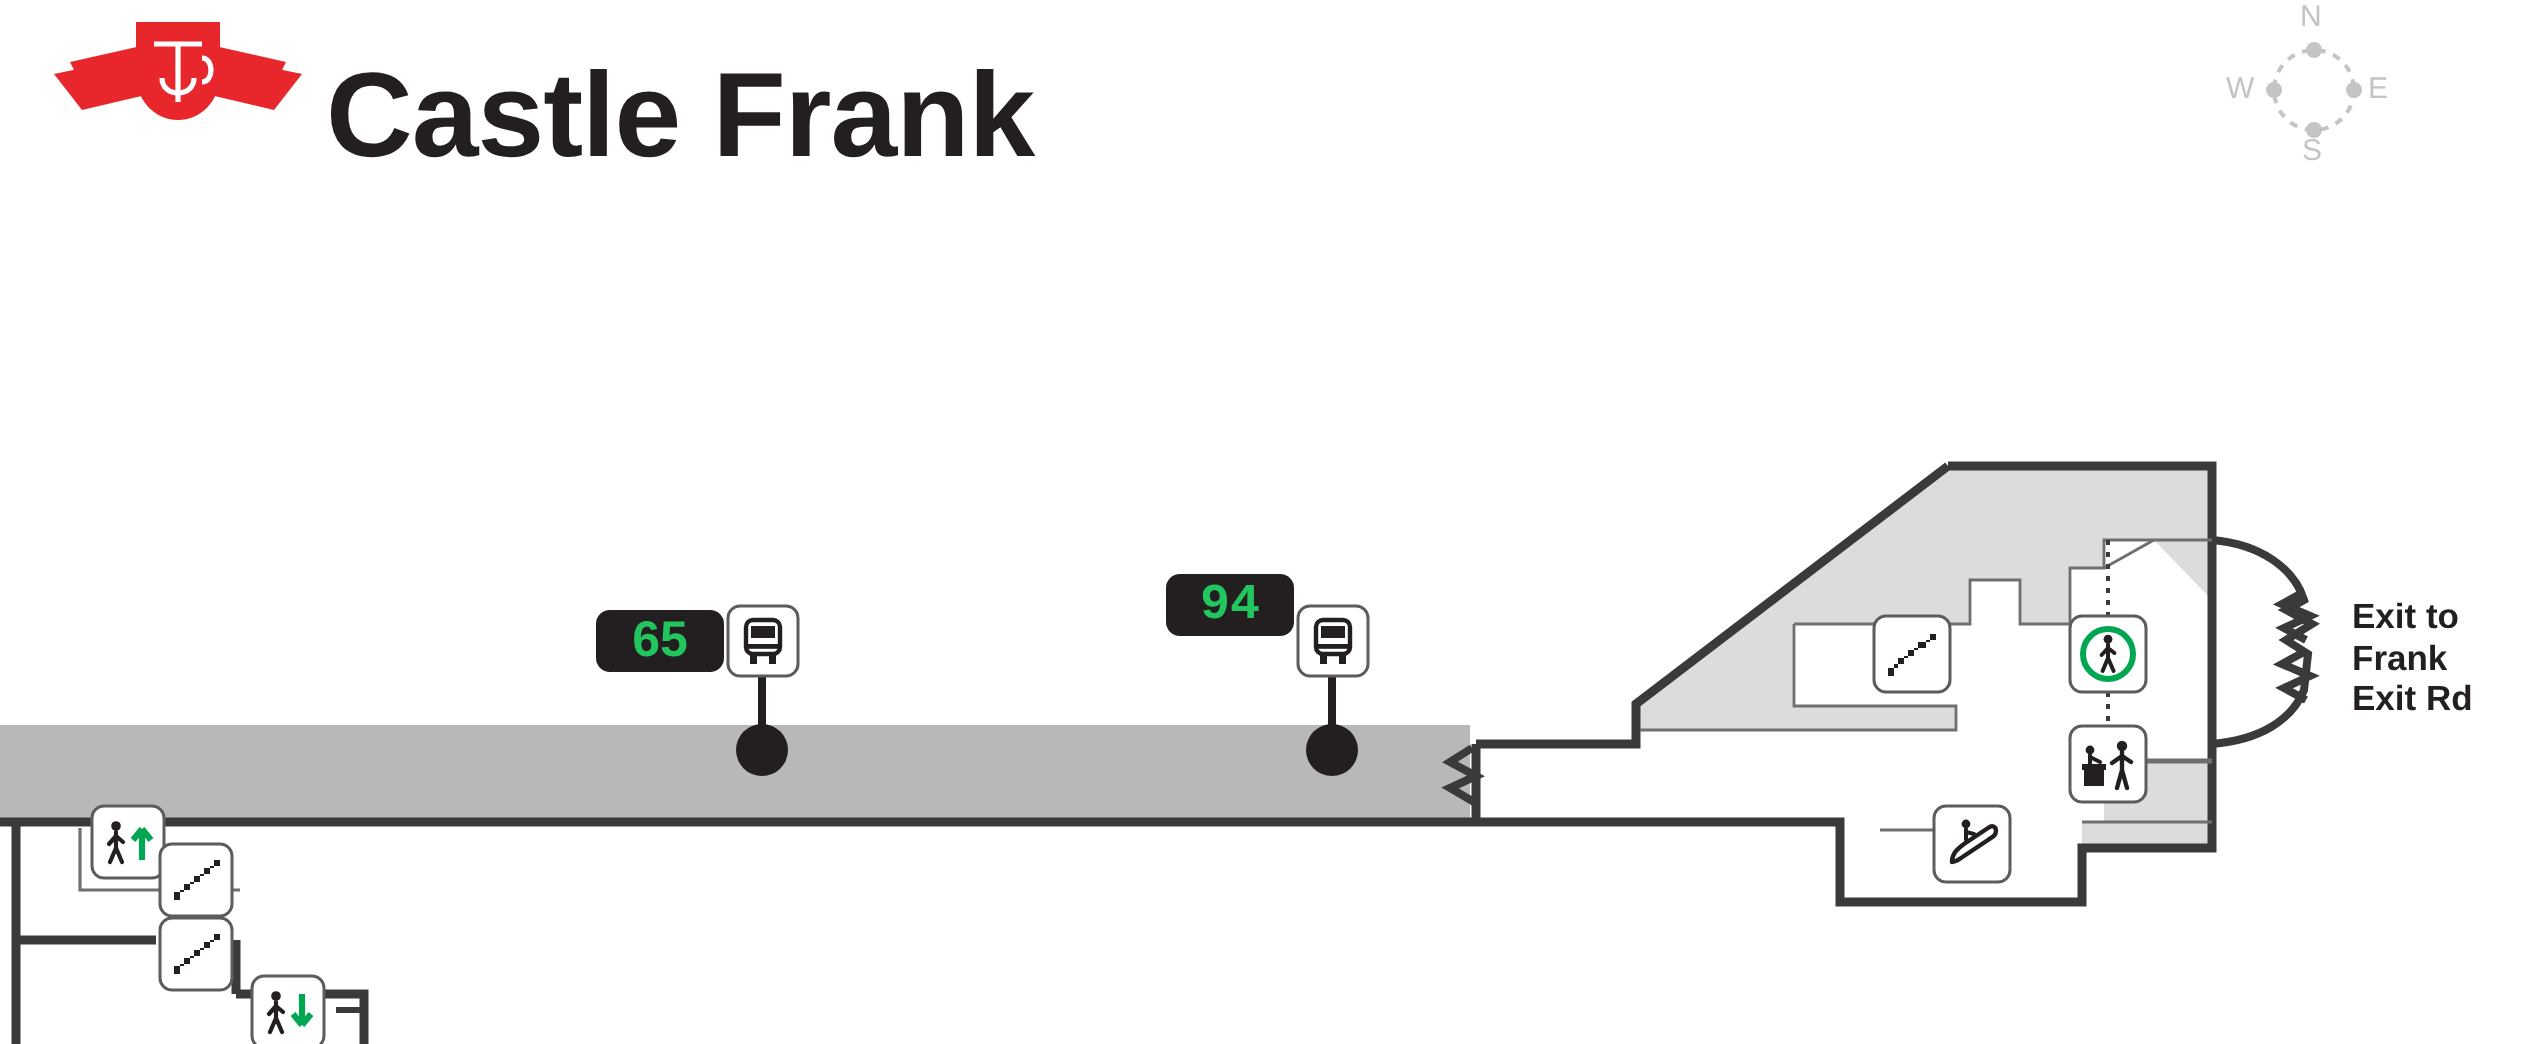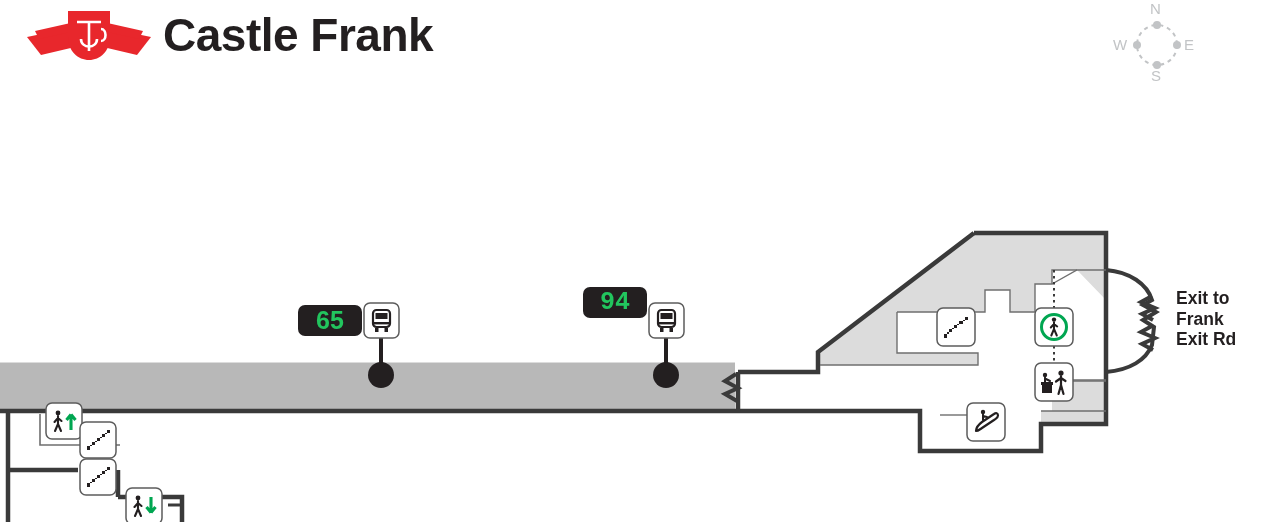--- a/index.html
+++ b/index.html
@@ -8,30 +8,30 @@
     background:#ffffff;
     font-family:"Liberation Sans", sans-serif;
     overflow:hidden;
     position:relative;
   }
   #map-root{position:absolute;left:0;top:0;width:1261px;height:522px;}
   svg.layer{position:absolute;left:0;top:0;width:1261px;height:522px;}
 
   .station-title{
     position:absolute;
-    left:163px; top:8px;
-    font-size:46px;
+    left:163px; top:23px;
+    font-size:60px;
     font-weight:bold;
     color:#231f20;
     letter-spacing:-0.5px;
     white-space:nowrap;
   }
   .exit-label{
     position:absolute;
-    left:1176px; top:288px;
+    left:1176px; top:298px;
     font-size:17.5px;
     font-weight:bold;
     color:#231f20;
     line-height:20.5px;
     white-space:nowrap;
   }
   .compass-letter{
     position:absolute;
     font-size:15px;
     color:#c2c4c6;

